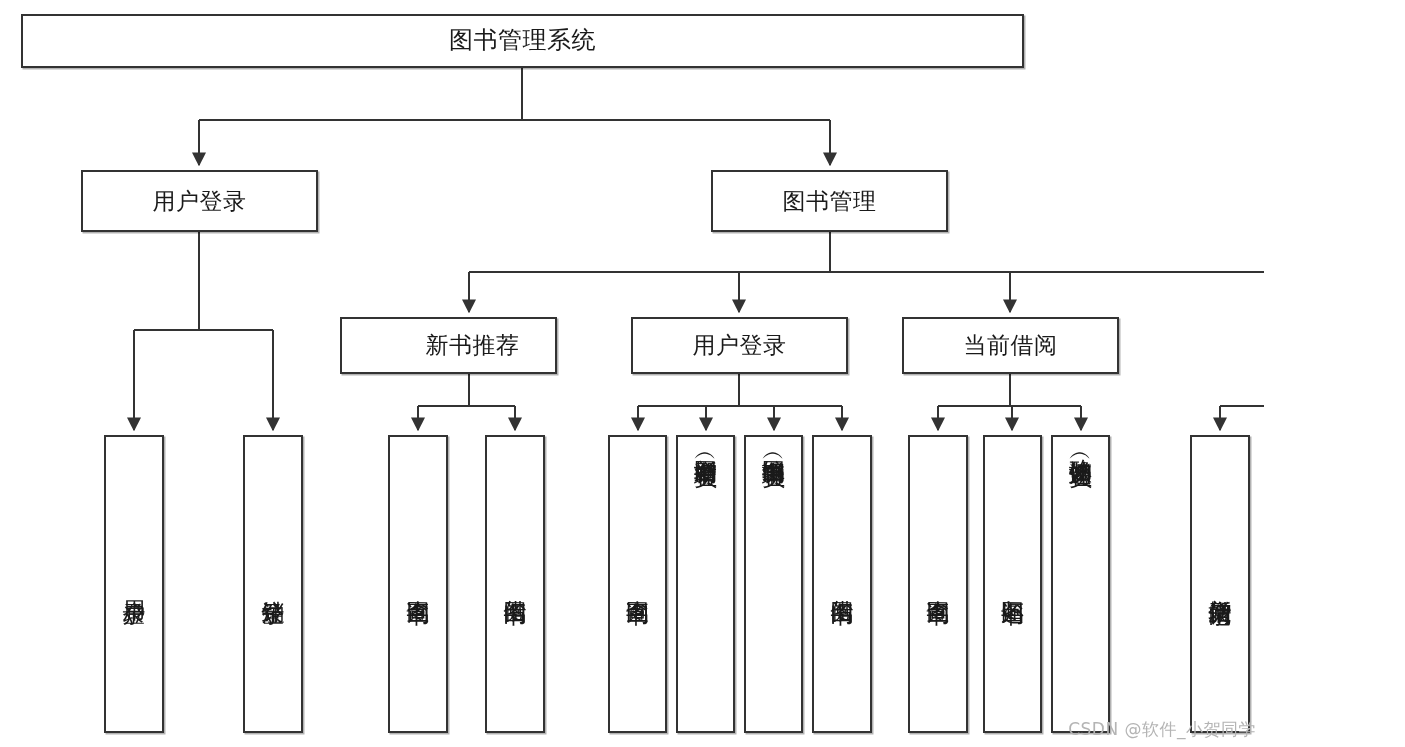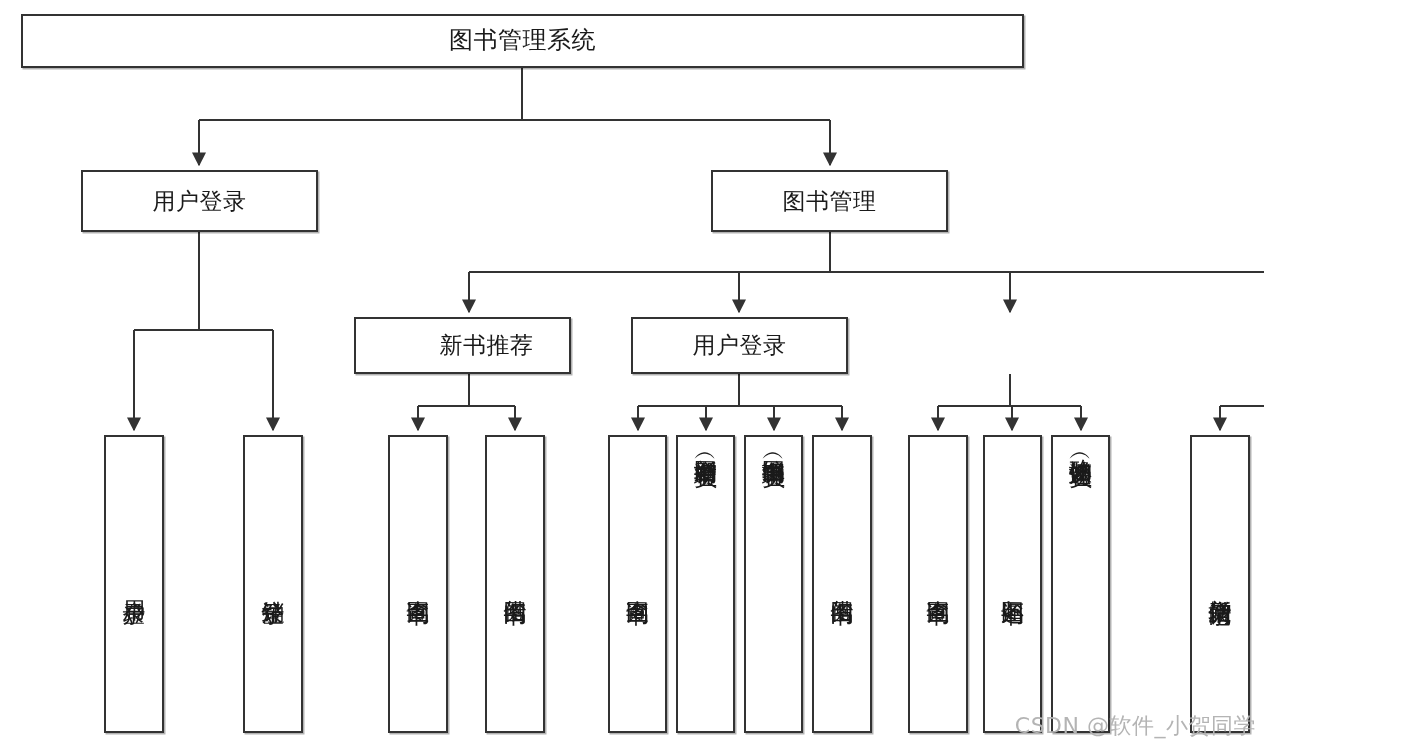--- a/index.html
+++ b/index.html
@@ -61,21 +61,21 @@
     letter-spacing: 1px;
   }
   .node.leaf.centered {
     align-items: center;
     padding-top: 0;
   }
   #watermark {
     position: absolute;
     right: 8px;
     bottom: 6px;
-    font-size: 22px;
+    font-size: 17px;
     color: #b4b4b4;
     white-space: nowrap;
     letter-spacing: 0.5px;
   }
 </style>
 </head>
 <body>
 
 <div id="diagram-root">
 
@@ -140,26 +140,29 @@
     <span class="label">图书管理</span>
   </div>
 
   <div class="node leaf centered" style="left: 104px; top: 435px; width: 60px; height: 298px;">
     <span class="label">用户登录</span>
   </div>
   <div class="node leaf centered" style="left: 243px; top: 435px; width: 60px; height: 298px;">
     <span class="label">注销登录</span>
   </div>
 
-  <div class="node branch" style="left: 354px; top: 317px; width: 217px; height: 57px; padding-left: 48px;">
+  <div class="node branch" style="left: 340px; top: 317px; width: 217px; height: 57px; padding-left: 48px;">
     <span class="label">新书推荐</span>
   </div>
   <div class="node branch" style="left: 631px; top: 317px; width: 217px; height: 57px;">
     <span class="label">用户登录</span>
   </div>
+  <div class="node branch" style="left: 902px; top: 317px; width: 217px; height: 57px;">
+    <span class="label">当前借阅</span>
+  </div>
 
   <div class="node leaf centered" style="left: 388px; top: 435px; width: 60px; height: 298px;">
     <span class="label">查询图书</span>
   </div>
   <div class="node leaf centered" style="left: 485px; top: 435px; width: 60px; height: 298px;">
     <span class="label">借阅图书</span>
   </div>
 
   <div class="node leaf centered" style="left: 608px; top: 435px; width: 59px; height: 298px;">
     <span class="label">查询图书</span>

